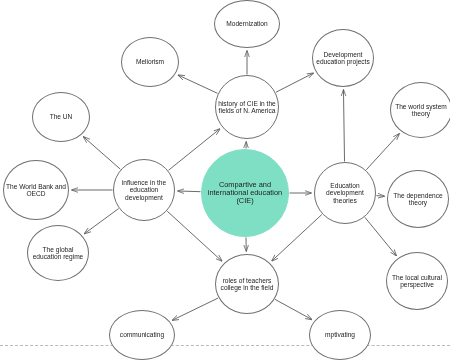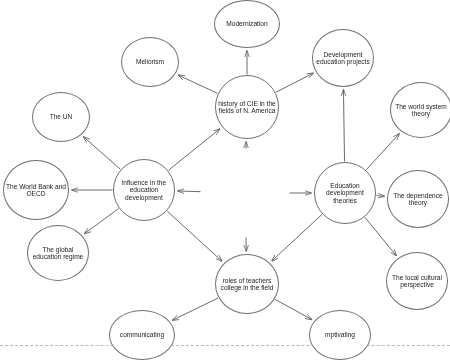--- a/index.html
+++ b/index.html
@@ -78,20 +78,23 @@
       <line x1="167.27" y1="211.23" x2="221.85" y2="261.05" stroke="#5a5a5a" stroke-width="0.9" marker-end="url(#arrowhead)"></line>
       <line x1="366.27" y1="169.77" x2="399.21" y2="133.80" stroke="#5a5a5a" stroke-width="0.9" marker-end="url(#arrowhead)"></line>
       <line x1="376.39" y1="195.58" x2="384.13" y2="196.22" stroke="#5a5a5a" stroke-width="0.9" marker-end="url(#arrowhead)"></line>
       <line x1="364.95" y1="217.38" x2="396.26" y2="255.65" stroke="#5a5a5a" stroke-width="0.9" marker-end="url(#arrowhead)"></line>
       <line x1="321.92" y1="214.43" x2="271.94" y2="260.84" stroke="#5a5a5a" stroke-width="0.9" marker-end="url(#arrowhead)"></line>
       <line x1="344.53" y1="161.50" x2="343.47" y2="90.00" stroke="#5a5a5a" stroke-width="0.9" marker-end="url(#arrowhead)"></line>
       <line x1="218.14" y1="298.02" x2="172.53" y2="320.17" stroke="#5a5a5a" stroke-width="0.9" marker-end="url(#arrowhead)"></line>
       <line x1="275.06" y1="299.39" x2="311.70" y2="319.48" stroke="#5a5a5a" stroke-width="0.9" marker-end="url(#arrowhead)"></line>
     </svg>
   <div class="dashed-guide" style="top: 345px; border-top-color: rgb(185, 185, 185);"></div>
+<div class="node node-center" style="left: 201px; top: 149px; width: 88px; height: 88px; font-size: 7.4px; color: rgb(28, 28, 28); background: rgb(127, 223, 196); border-color: rgb(127, 223, 196);">
+      <span>Compartive and international education (CIE)</span>
+    </div>
     <div class="node" style="left: 215px; top: 75px; width: 64px; height: 64px; font-size: 6.6px; color: rgb(28, 28, 28); background: rgb(255, 255, 255); border-color: rgb(111, 111, 111);">
       <span>history of CIE in the fields of N. America</span>
     </div>
     <div class="node" style="left: 113px; top: 159px; width: 62px; height: 62px; font-size: 6.6px; color: rgb(28, 28, 28); background: rgb(255, 255, 255); border-color: rgb(111, 111, 111);">
       <span>influence in the education development</span>
     </div>
     <div class="node" style="left: 314px; top: 162px; width: 62px; height: 62px; font-size: 6.6px; color: rgb(28, 28, 28); background: rgb(255, 255, 255); border-color: rgb(111, 111, 111);">
       <span>Education development theories</span>
     </div>
     <div class="node" style="left: 215px; top: 254px; width: 64px; height: 60px; font-size: 6.6px; color: rgb(28, 28, 28); background: rgb(255, 255, 255); border-color: rgb(111, 111, 111);">

